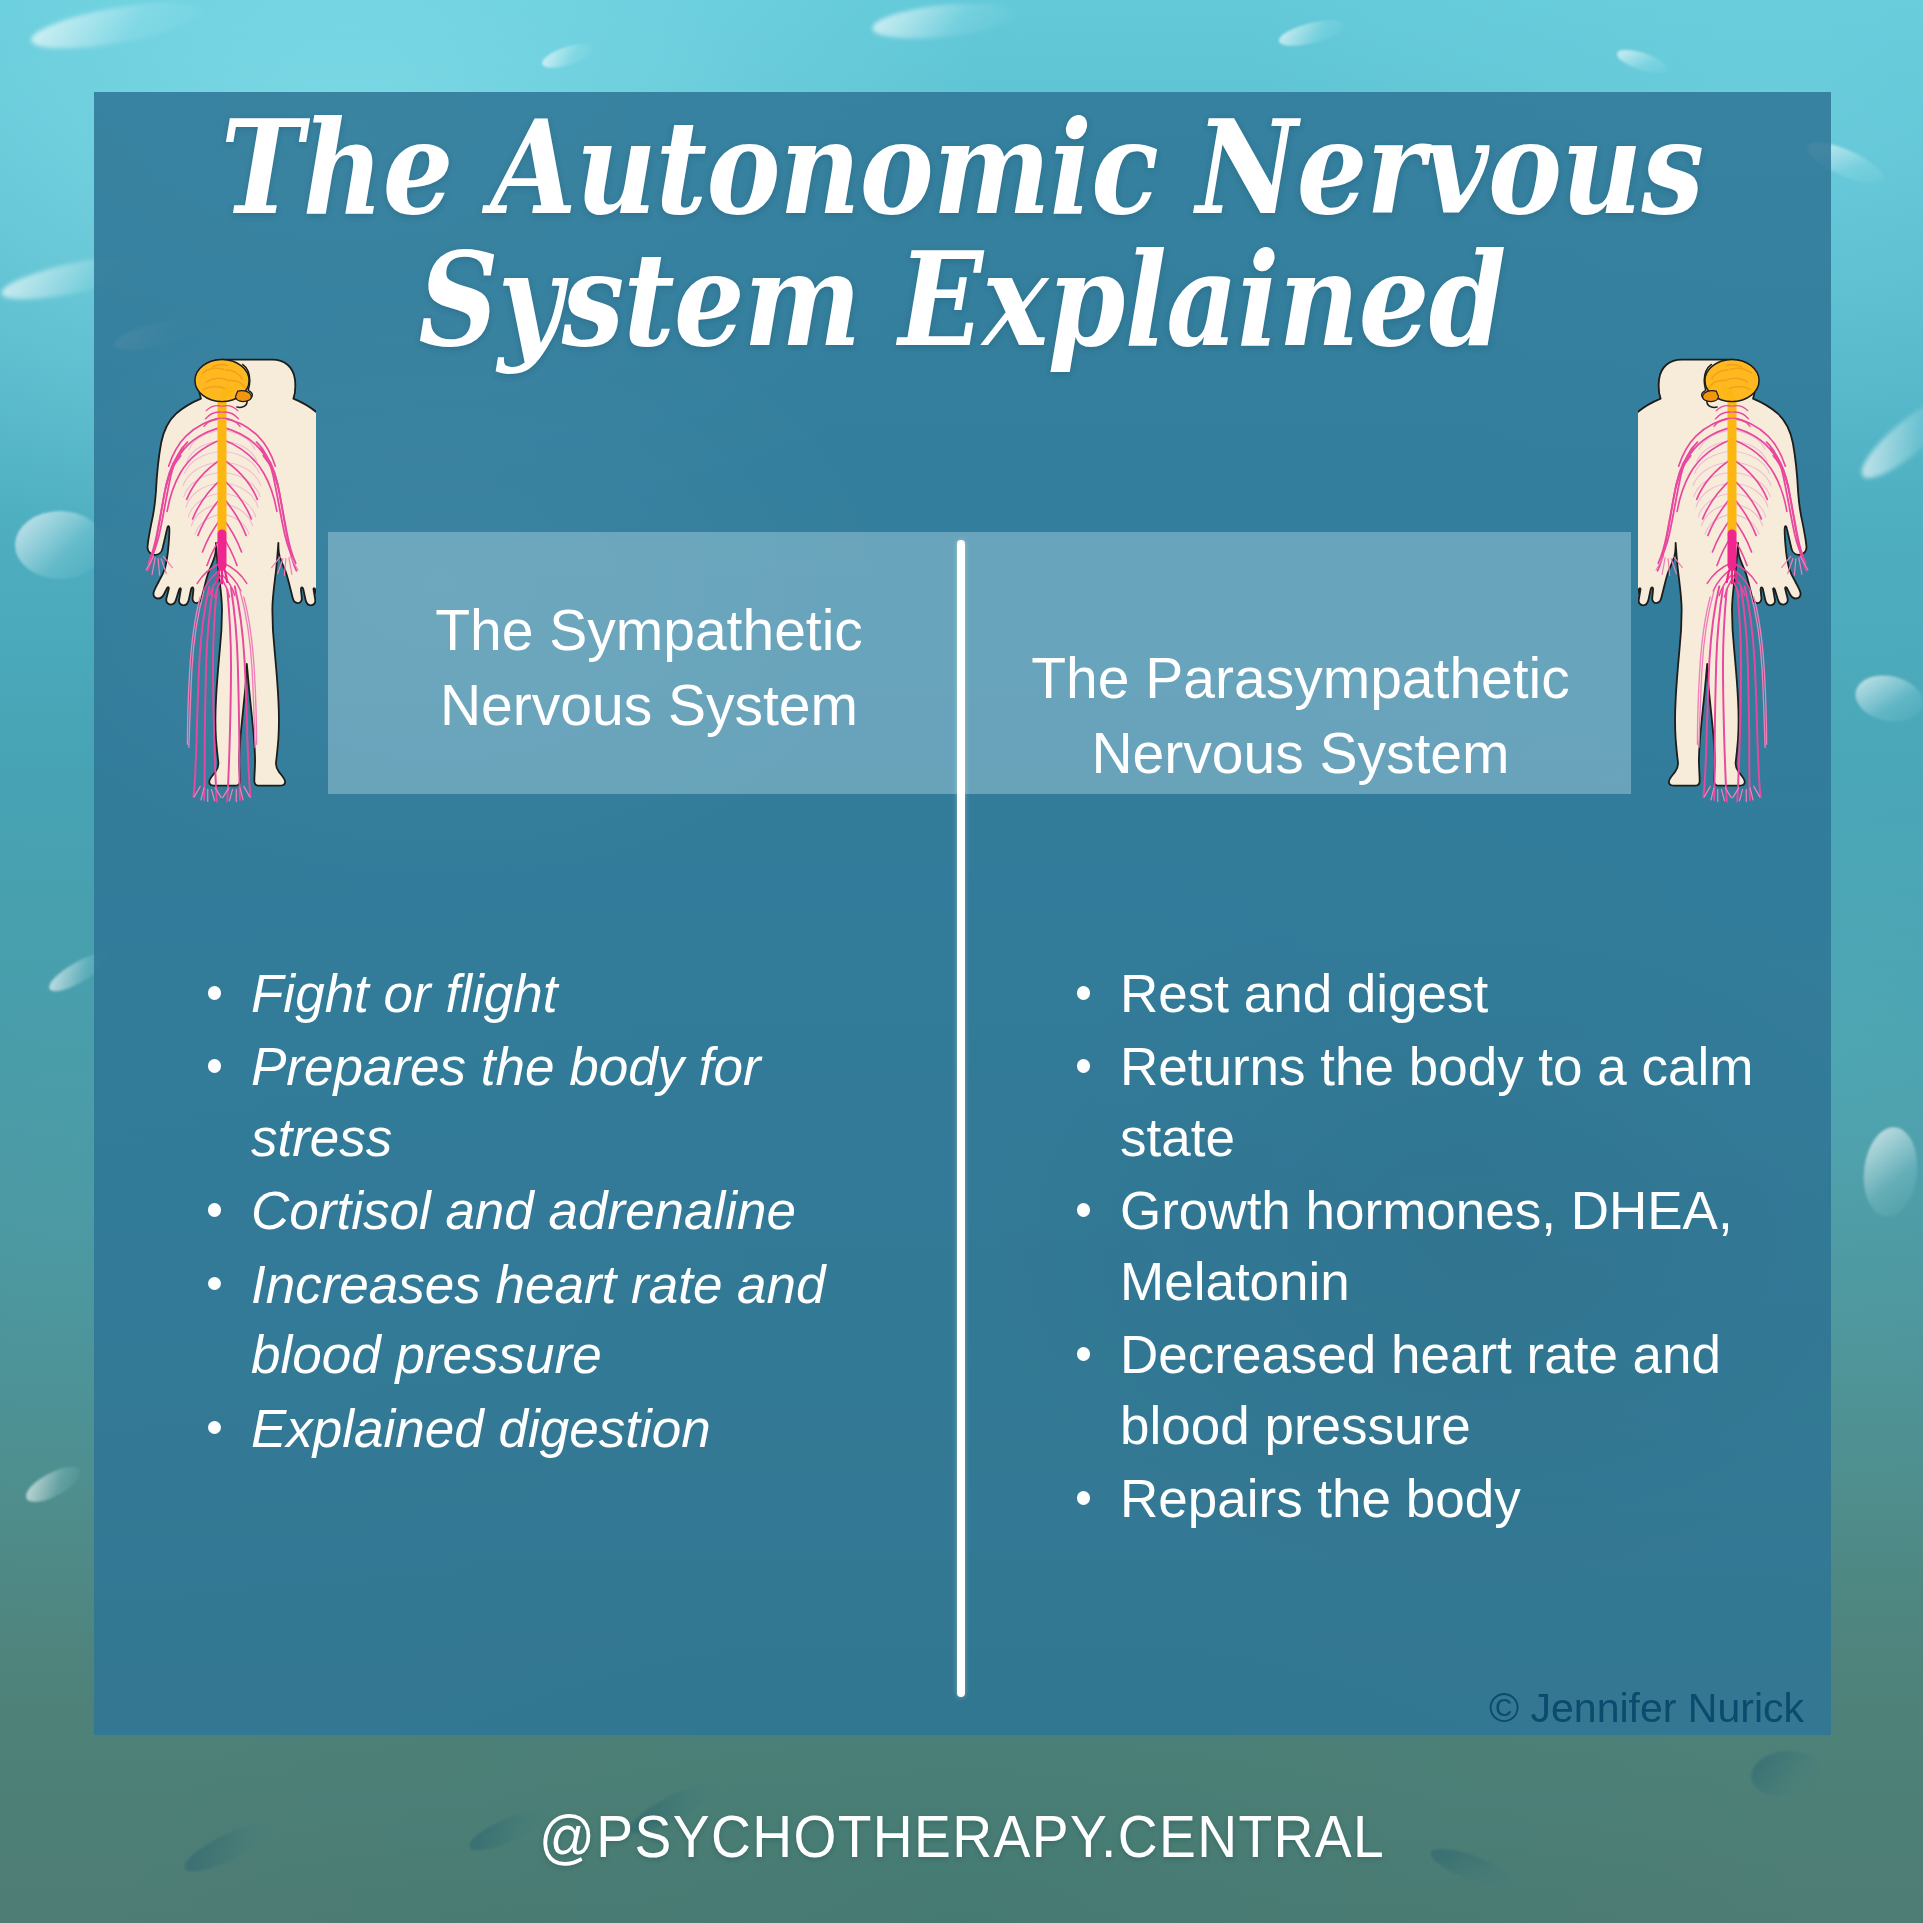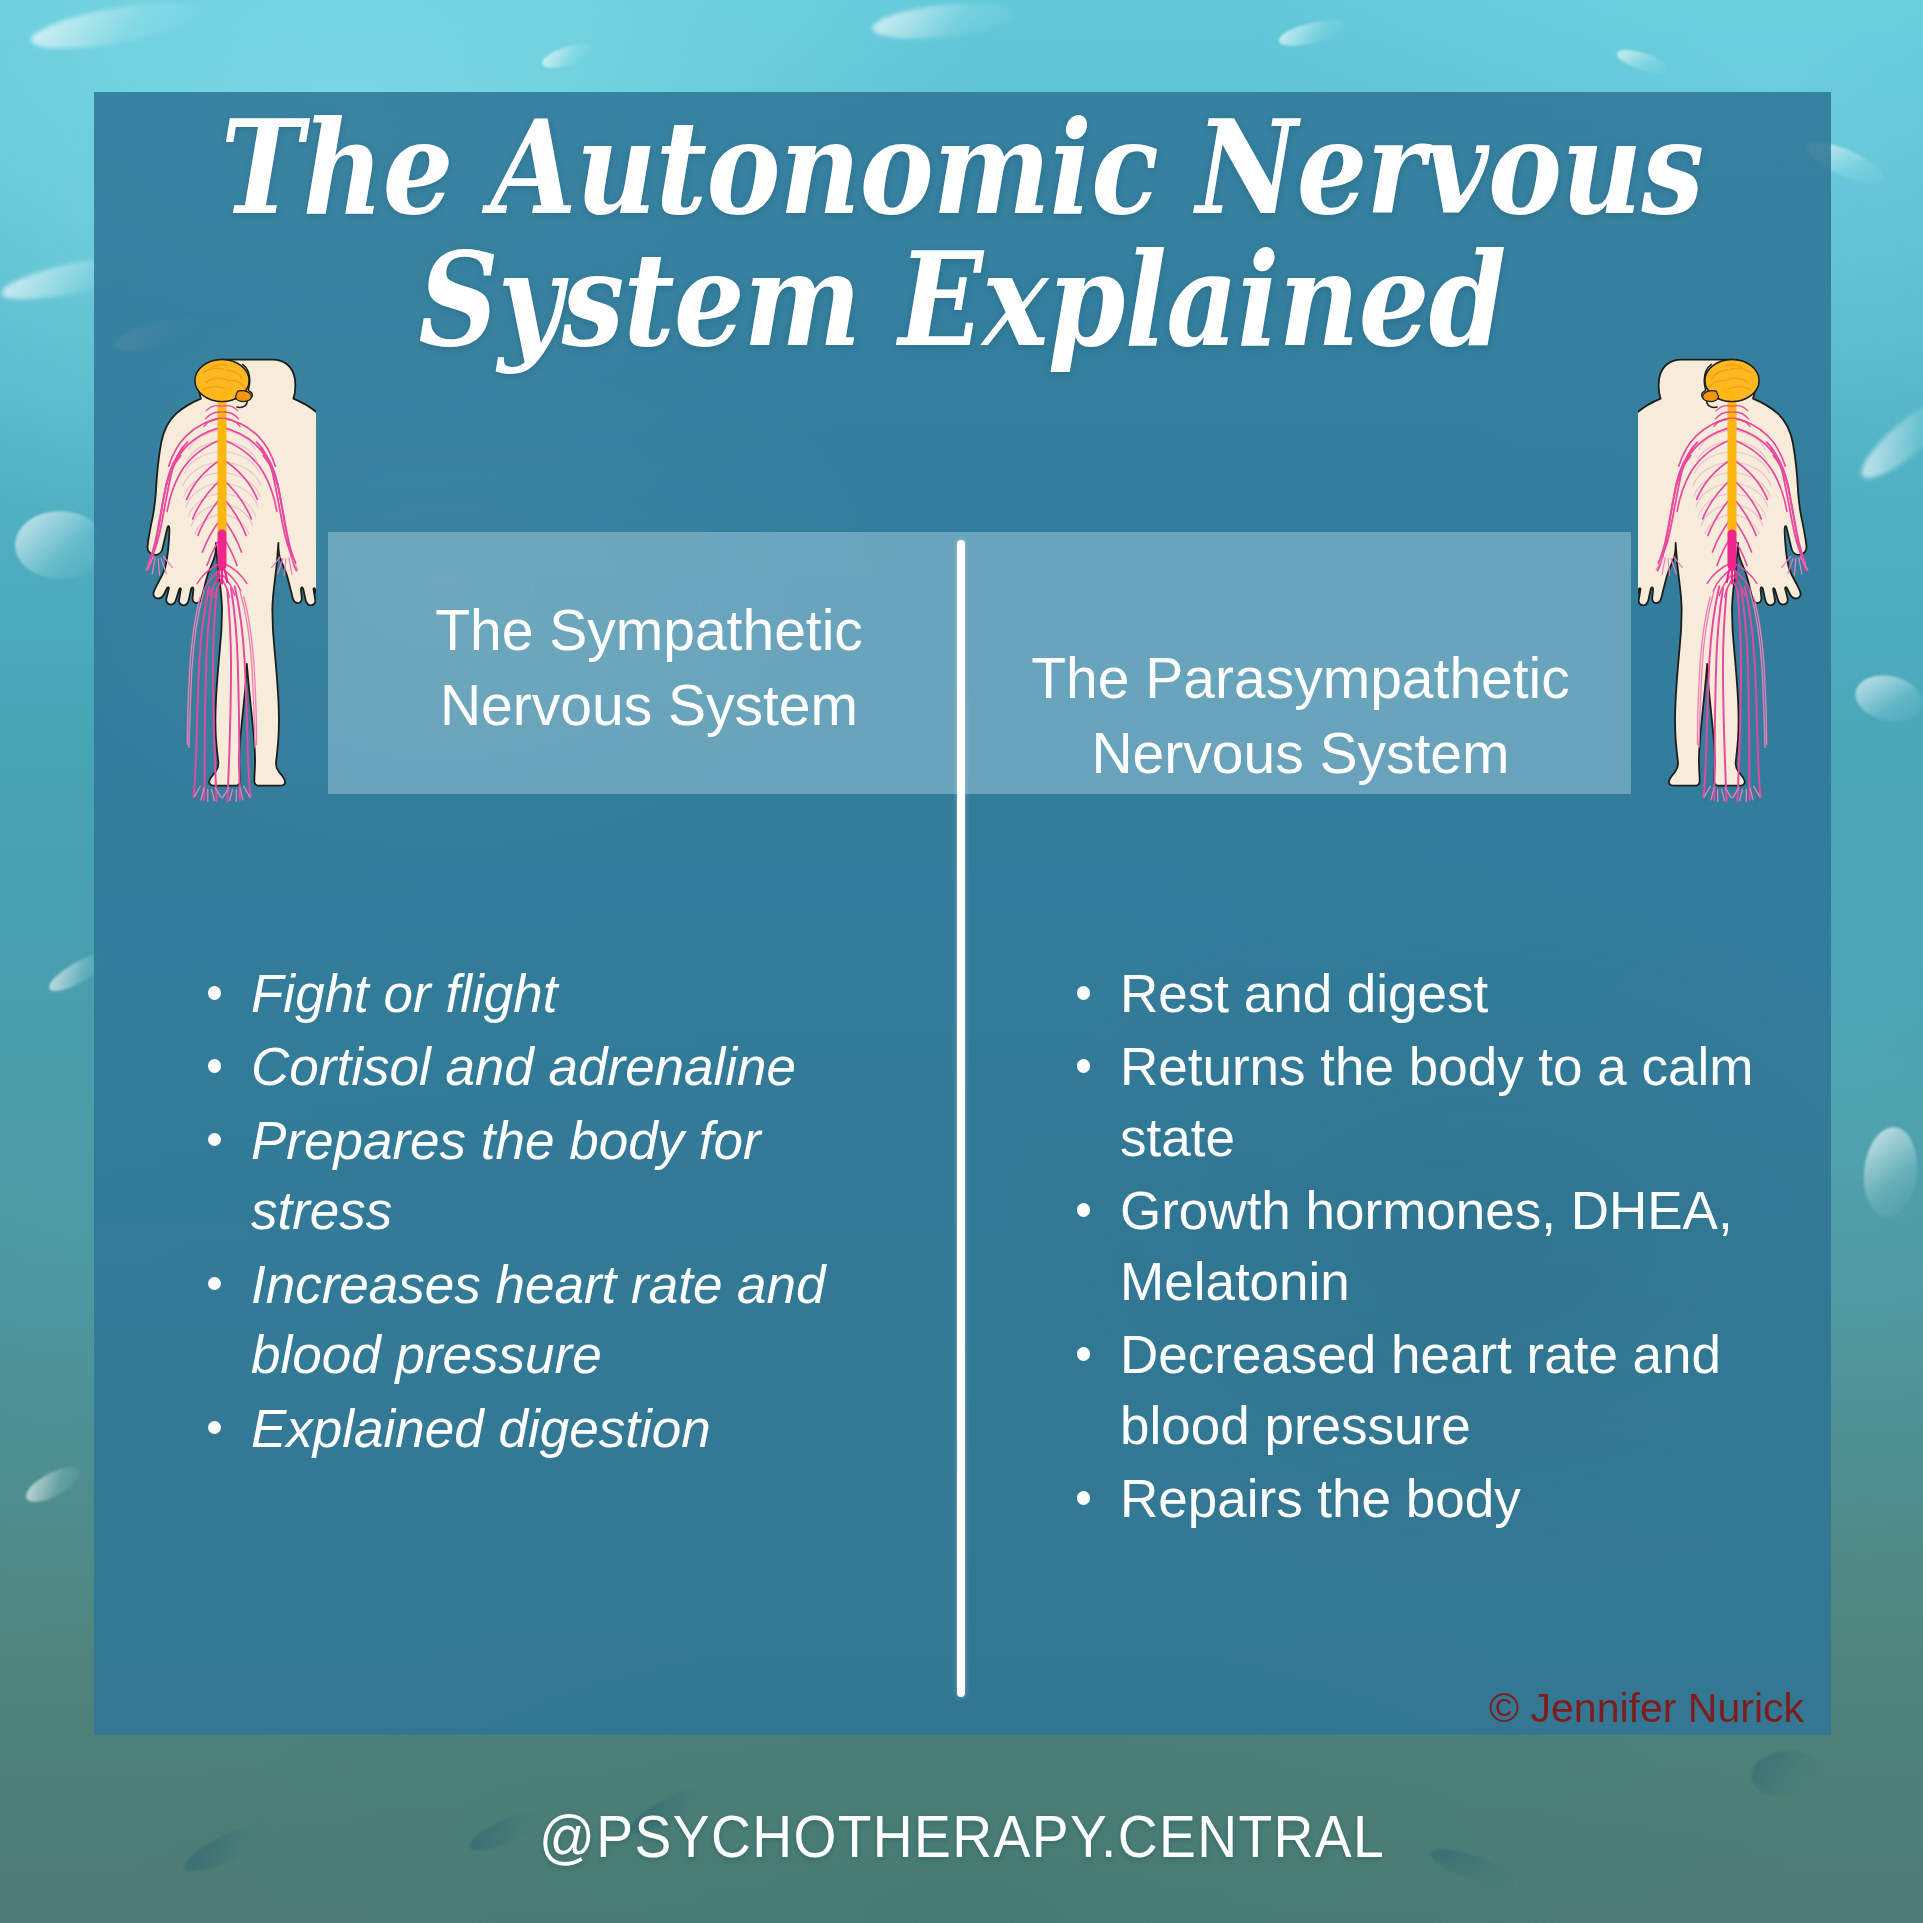--- a/index.html
+++ b/index.html
@@ -145,21 +145,21 @@
     left:10.5px; top:27px;
     width:13.5px; height:13.5px;
     border-radius:50%;
     background:#ffffff;
   }
 
   
   #credit {
     position:absolute;
     right:120px; top:1685px;
-    color:#7f1d1d;
+    color:#0c4a6e;
     font-size:41px;
     z-index:7;
     white-space:nowrap;
   }
 
   
   #handle {
     position:absolute;
     left:0; right:0; top:1802px;
     text-align:center;
@@ -378,22 +378,22 @@
 <div class="col-head" id="head-sympathetic">The Sympathetic
 Nervous System</div>
 
 <div class="col-head" id="head-parasympathetic">The Parasympathetic
 Nervous System</div>
 
 <div id="divider"></div>
 
 <ul class="bullets" id="bullets-left">
   <li>Fight or flight</li>
+  <li>Prepares the body for stress</li>
   <li>Cortisol and adrenaline</li>
-  <li>Prepares the body for stress</li>
   <li>Increases heart rate and blood pressure</li>
   <li>Explained digestion</li>
 </ul>
 
 <ul class="bullets" id="bullets-right">
   <li>Rest and digest</li>
   <li>Returns the body to a calm state</li>
   <li>Growth hormones, DHEA, Melatonin</li>
   <li>Decreased heart rate and blood pressure</li>
   <li>Repairs the body</li>

